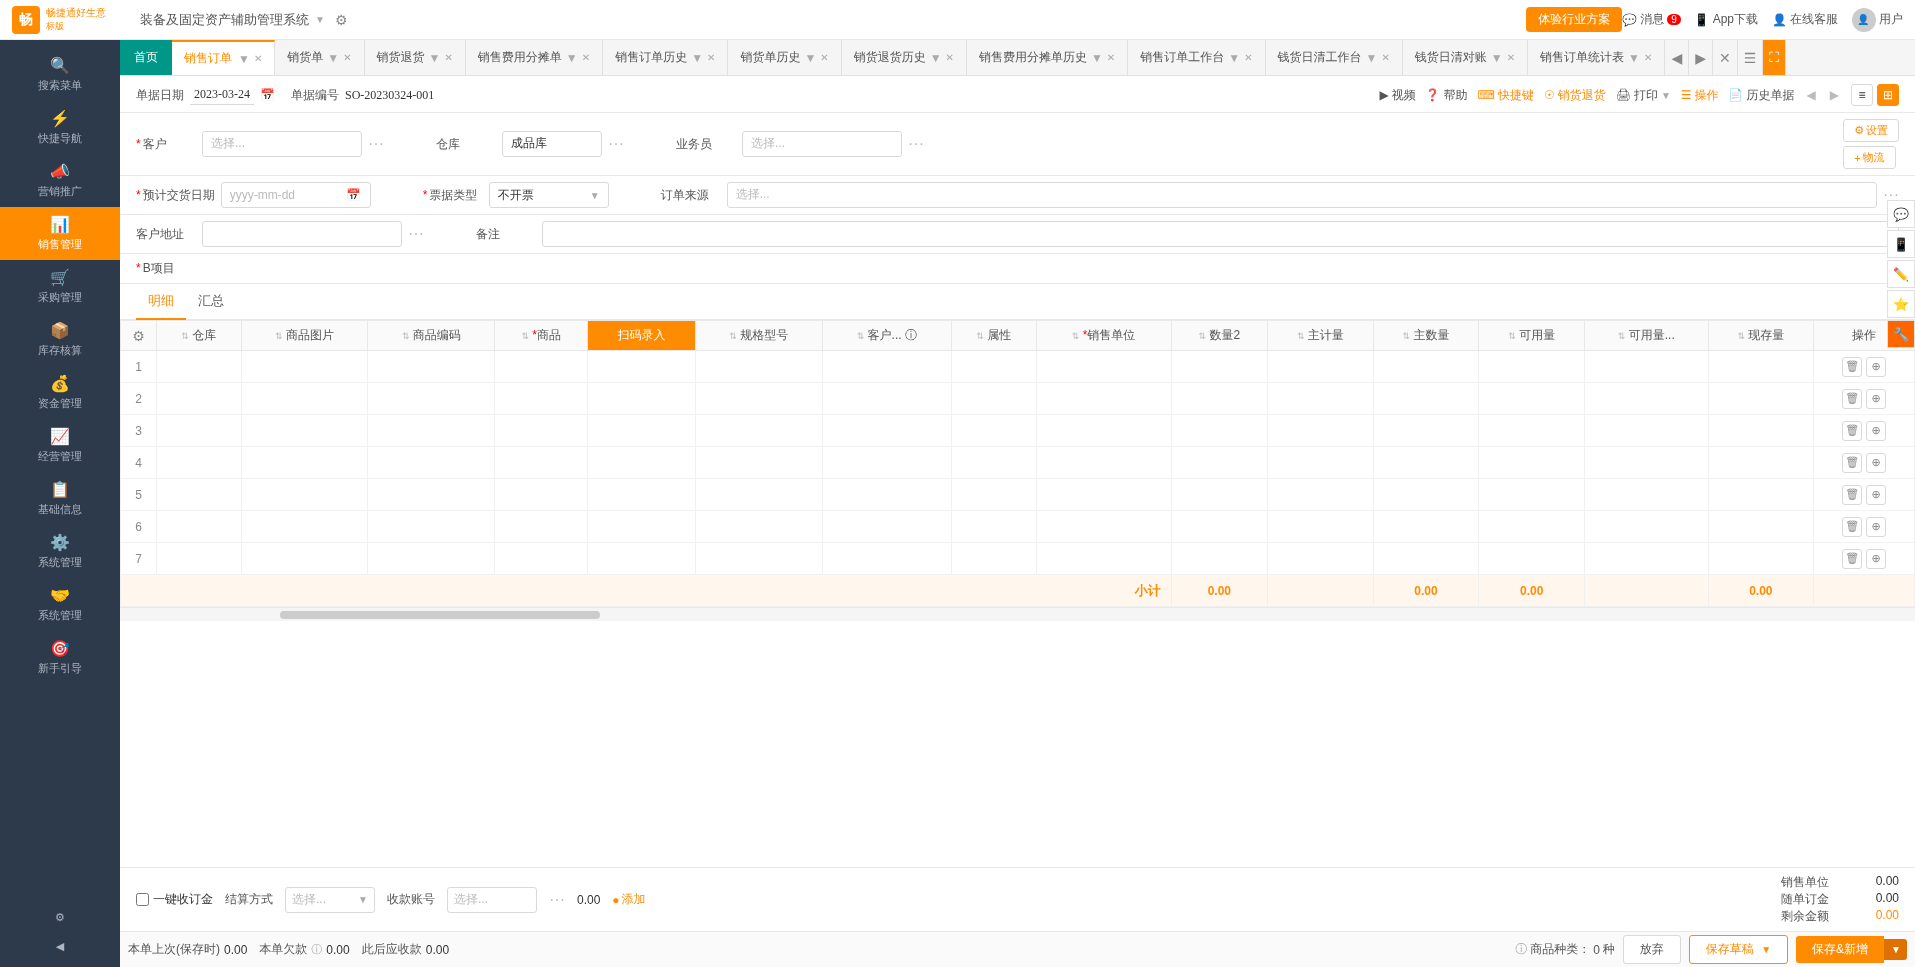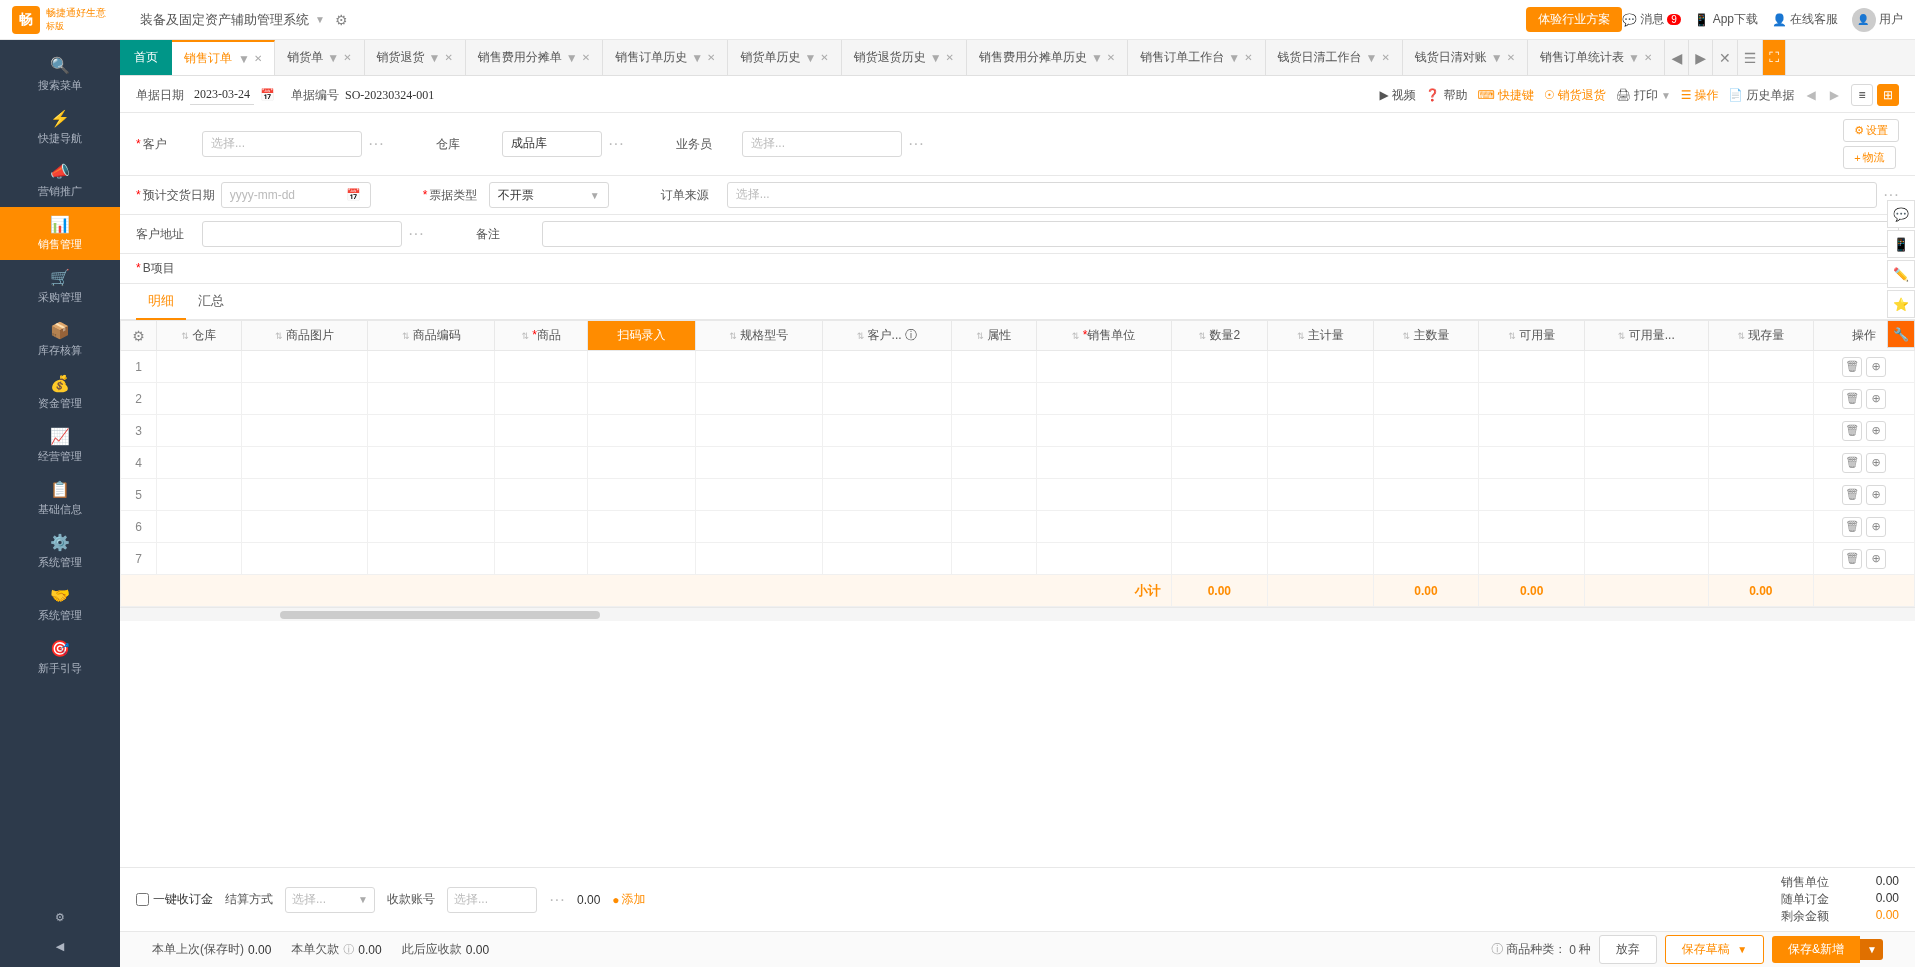--- a/index.html
+++ b/index.html
@@ -79,21 +79,21 @@
     .bottom-select { border: 1px solid #d9d9d9; border-radius: 3px; padding: 2px 6px; font-size: 12px; height: 26px; min-width: 80px; color: #ccc; display: flex; align-items: center; justify-content: space-between; cursor: pointer; }
     .bottom-num { color: #333; font-size: 12px; }
     .add-btn { color: #ff8c00; cursor: pointer; font-size: 12px; display: flex; align-items: center; gap: 2px; }
     .order-summary { margin-left: auto; text-align: right; font-size: 12px; }
     .summary-row { display: flex; justify-content: space-between; gap: 20px; }
     .summary-label { color: #555; }
     .summary-val { color: #333; min-width: 50px; text-align: right; }
     .summary-val.orange { color: #ff8c00; }
 
     
-    .footer-bar { background: #fafafa; border-top: 1px solid #e8e8e8; display: flex; align-items: center; padding: 6px 32px; gap: 20px; flex-shrink: 0; height: 36px; }
+    .footer-bar { background: #fafafa; border-top: 1px solid #e8e8e8; display: flex; align-items: center; padding: 6px 8px; gap: 12px; flex-shrink: 0; height: 36px; }
     .footer-field { display: flex; align-items: center; gap: 4px; font-size: 12px; color: #555; }
     .footer-val { color: #333; }
     .footer-actions { margin-left: auto; display: flex; align-items: center; gap: 8px; }
     .footer-icon-btn { display: flex; align-items: center; gap: 3px; font-size: 12px; color: #555; cursor: pointer; }
     .btn-discard { border: 1px solid #d9d9d9; background: #fff; color: #555; padding: 5px 16px; border-radius: 3px; cursor: pointer; font-size: 12px; }
     .btn-save-draft { border: 1px solid #ff8c00; background: #fff; color: #ff8c00; padding: 5px 16px; border-radius: 3px; cursor: pointer; font-size: 12px; }
     .btn-save-new { background: #ff8c00; color: #fff; padding: 5px 16px; border-radius: 3px; border: none; cursor: pointer; font-size: 12px; }
     .btn-save-new-split { display: flex; align-items: center; }
     .btn-split-arrow { background: #e07000; color: #fff; padding: 5px 6px; border-radius: 0 3px 3px 0; cursor: pointer; font-size: 10px; border-left: 1px solid #e07000; }
     .f-row { display: flex; align-items: center; gap: 6px; }

